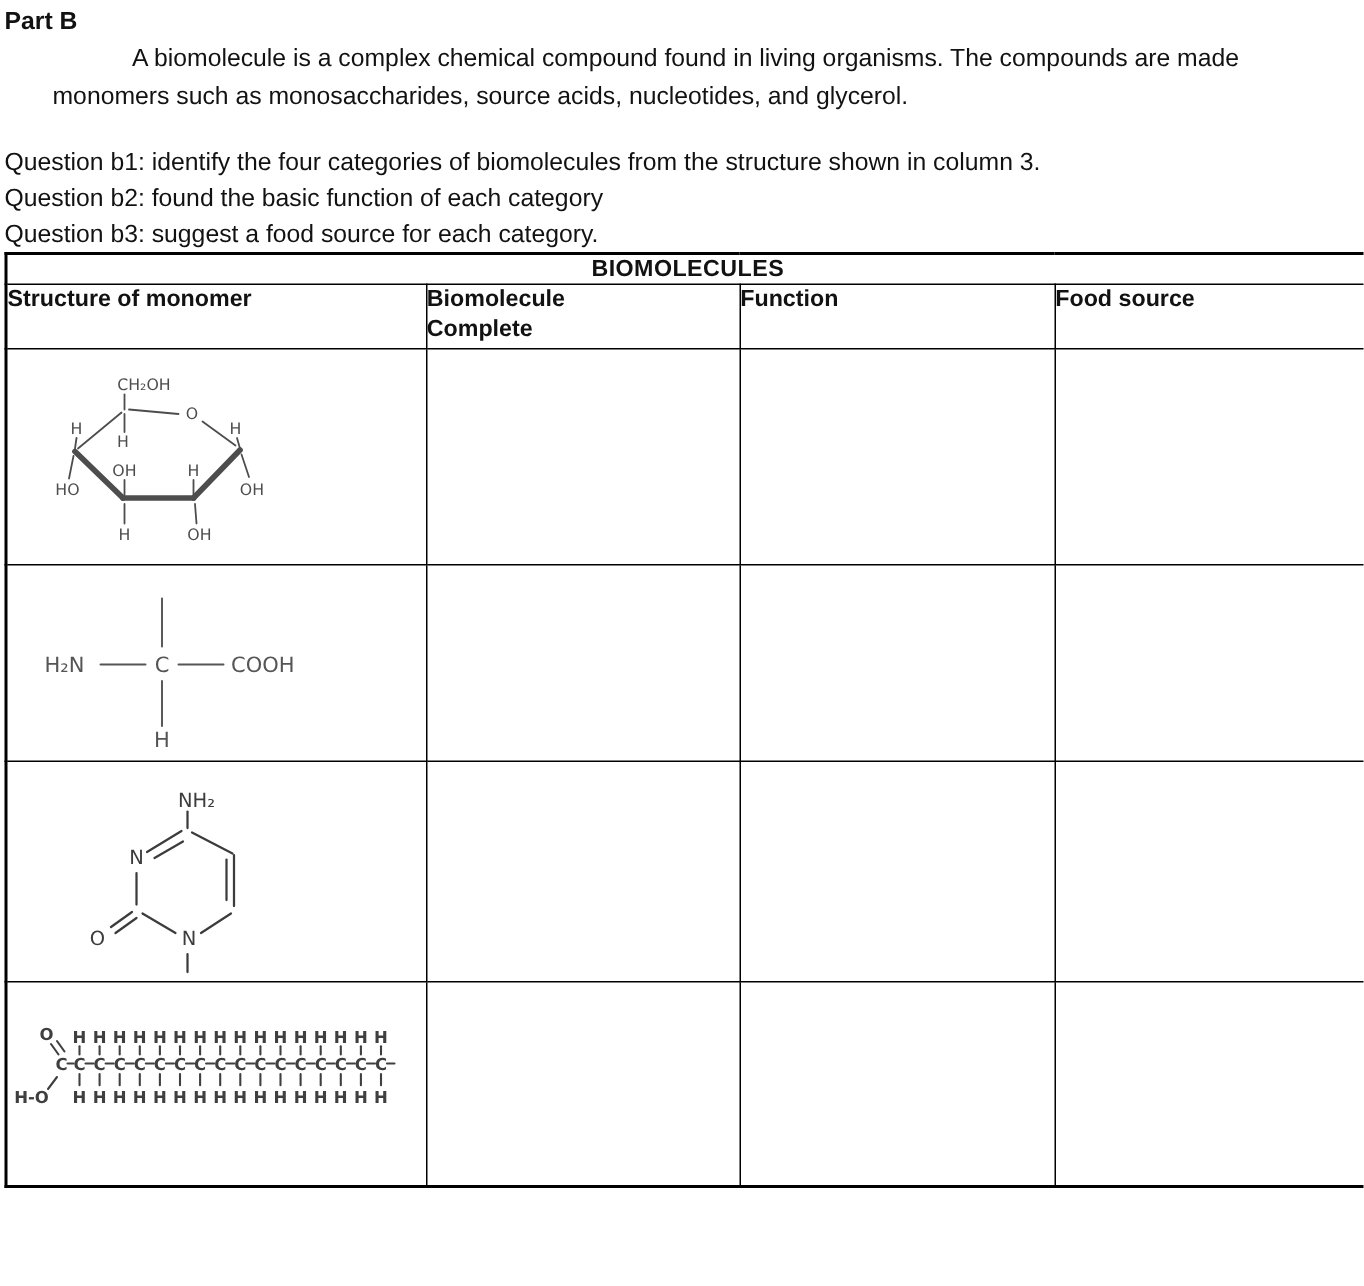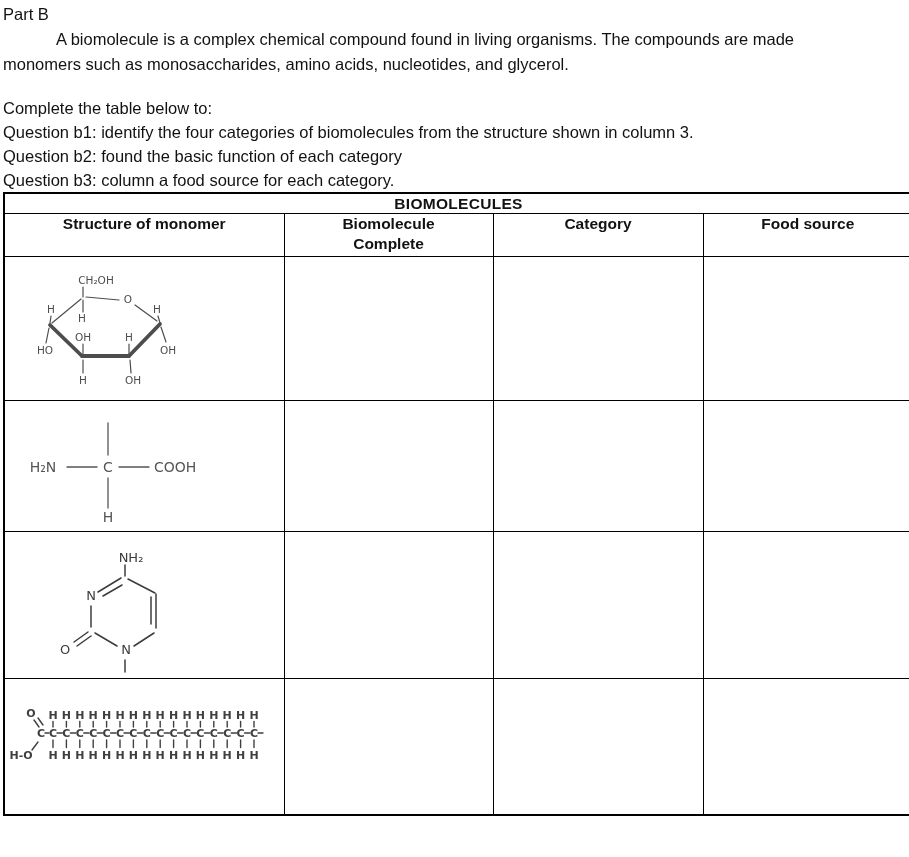--- a/index.html
+++ b/index.html
@@ -1,78 +1,77 @@
 <!DOCTYPE html>
 <html><head>
 <meta charset="utf-8">
 <style>
   html,body{margin:0;padding:0;}
   body{
     width:909px;height:857px;background:#ffffff;overflow:hidden;
     font-family:"Liberation Sans",sans-serif;color:#121212;
   }
   .doc{padding:2px 4px 0 3px;}
-  .part-title{font-weight:normal;font-size:16.5px;line-height:25px;}
-  .para .pline{font-size:16.5px;line-height:25px;white-space:nowrap;}
+  .part-title{font-weight:bold;font-size:16.5px;line-height:25px;}
+  .para .pline{font-size:16.5px;line-height:25px;white-space:nowrap;margin-left:32px;}
   .para .first{text-indent:53px;}
   .instructions{margin-top:19px;}
   .instructions .iline{font-size:16.5px;line-height:24px;white-space:nowrap;}
 
   table.bio{
     border-collapse:collapse;table-layout:fixed;width:909px;
     border:2px solid #000;
   }
   table.bio th,table.bio td{border:1px solid #000;padding:0;}
   .title-row th{
     height:19px;font-size:15.5px;font-weight:bold;text-align:center;
     letter-spacing:.3px;line-height:19px;
   }
   .head-row th{
-    height:42px;font-size:15.5px;font-weight:bold;text-align:center;
+    height:42px;font-size:15.5px;font-weight:bold;text-align:left;
     vertical-align:top;line-height:20px;white-space:pre-line;padding-top:2px;
   }
   td.structure-cell{vertical-align:top;}
   td.answer-cell{background:#fff;}
   svg.struct{display:block;}
   svg.struct text{font-family:"DejaVu Sans",sans-serif;}
 </style>
 </head>
 <body>
 
 <div class="doc">
   <div class="part-title">Part B</div>
 
   <div class="para">
     <div class="pline first">A biomolecule is a complex chemical compound found in living organisms. The compounds are made</div>
-    <div class="pline">monomers such as monosaccharides, amino acids, nucleotides, and glycerol.</div>
+    <div class="pline">monomers such as monosaccharides, source acids, nucleotides, and glycerol.</div>
   </div>
 
   <div class="instructions">
-    <div class="iline">Complete the table below to:</div>
     <div class="iline">Question b1: identify the four categories of biomolecules from the structure shown in column 3.</div>
     <div class="iline">Question b2: found the basic function of each category</div>
-    <div class="iline">Question b3: column a food source for each category.</div>
+    <div class="iline">Question b3: suggest a food source for each category.</div>
   </div>
 
   <table class="bio">
     <colgroup>
       <col style="width:280px">
         <col style="width:209px">
         <col style="width:210px">
         <col style="width:210px">
     </colgroup>
     <thead>
       <tr class="title-row">
         <th colspan="4">BIOMOLECULES</th>
       </tr>
       <tr class="head-row">
         <th>Structure of monomer</th>
         <th>Biomolecule
 Complete</th>
-        <th>Category</th>
+        <th>Function</th>
         <th>Food source</th>
       </tr>
     </thead>
     <tbody>
       <tr style="height:144px">
         <td class="structure-cell">
           <svg class="struct" width="278" height="142" viewBox="0 0 278 142">
               <line x1="78" y1="30" x2="78" y2="40" stroke="#4d4d4d" stroke-width="1.2" stroke-linecap="round"></line>
               <line x1="81" y1="40" x2="114" y2="43" stroke="#4d4d4d" stroke-width="1.2" stroke-linecap="round"></line>
               <line x1="130" y1="48" x2="152" y2="64" stroke="#4d4d4d" stroke-width="1.2" stroke-linecap="round"></line>

